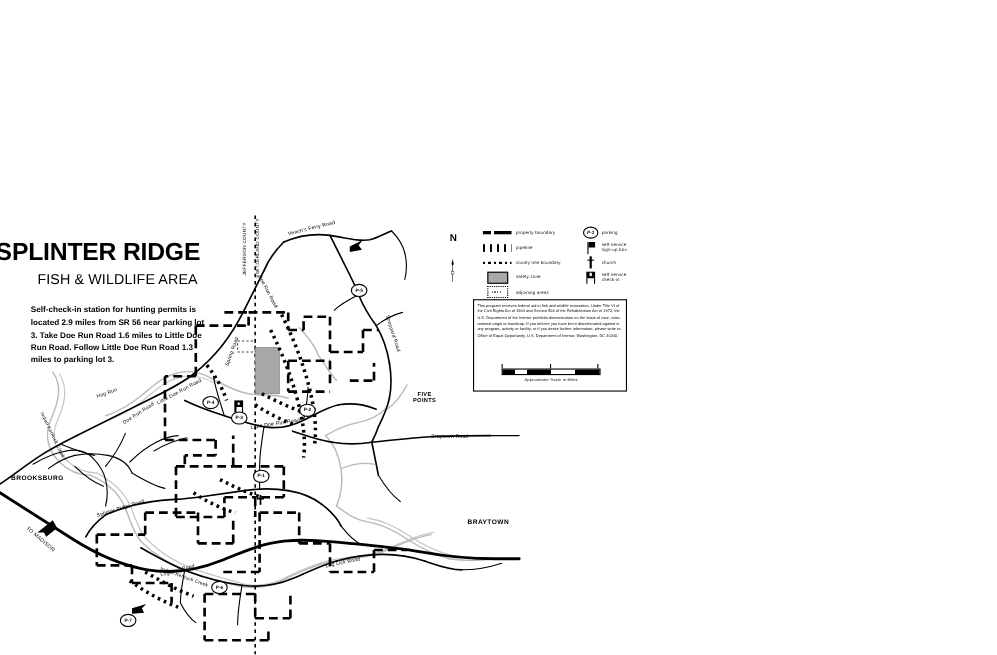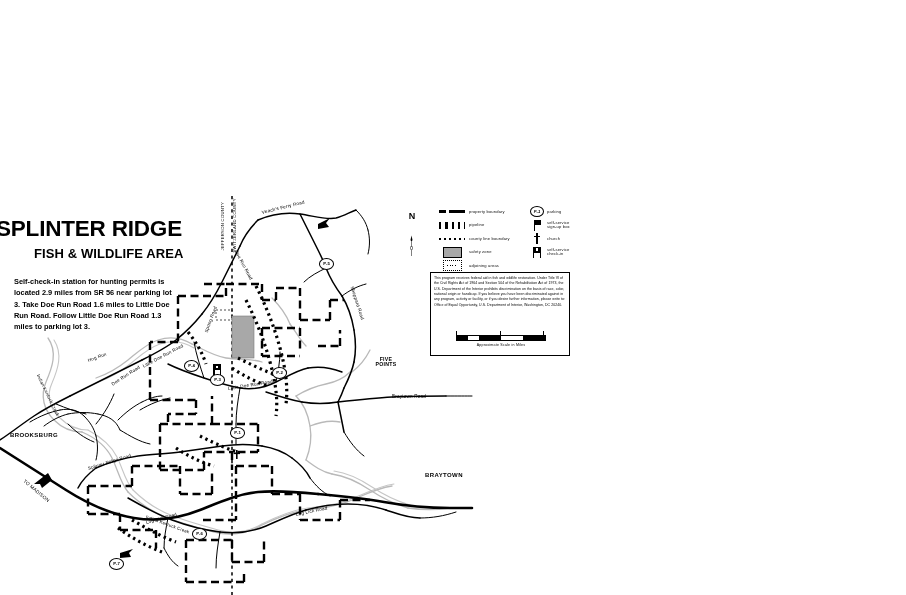--- a/index.html
+++ b/index.html
@@ -13,25 +13,25 @@
   }
   #page{position:absolute;left:0;top:0;width:906px;height:595px;background:#fff;}
 
   
   #title-block{position:absolute;left:0;top:218px;width:200px;}
   #map-title{
     font-size:22.5px;font-weight:bold;letter-spacing:-0.2px;
     line-height:1;margin:0 0 0 -4px;white-space:nowrap;
   }
   #map-subtitle{
-    font-size:13px;font-weight:bold;letter-spacing:0.1px;
+    font-size:13px;font-weight:normal;letter-spacing:0.1px;
     margin:5px 0 0 34px;white-space:nowrap;
   }
   #checkin-note{
-    position:absolute;left:14px;top:58px;width:160px;
+    position:absolute;left:28px;top:58px;width:160px;
     font-size:7.4px;line-height:1.52;font-weight:bold;
   }
 
   
   #legend{position:absolute;left:430px;top:205px;width:145px;height:70px;}
   .legend-col{position:absolute;top:0;}
   #legend-col-left{left:8px;}
   #legend-col-right{left:100px;}
   .legend-row{display:flex;align-items:center;height:13.5px;}
   .legend-sym{width:28px;flex:0 0 28px;display:flex;align-items:center;justify-content:center;height:13px;}

